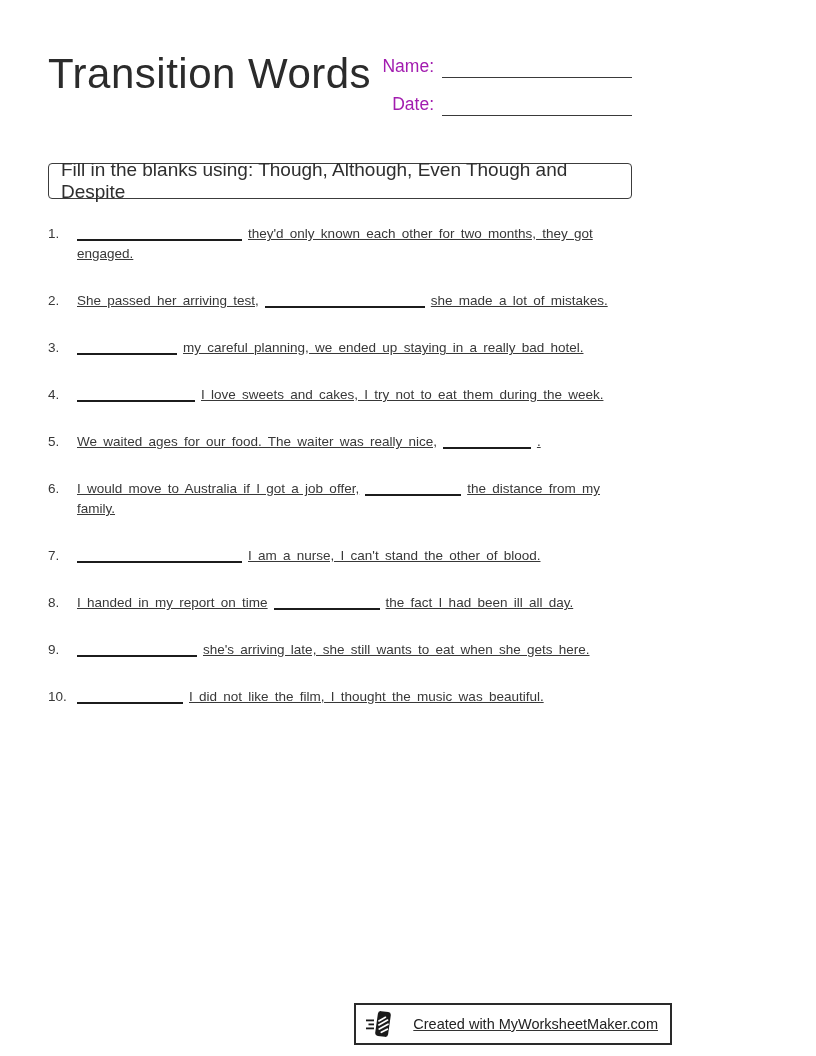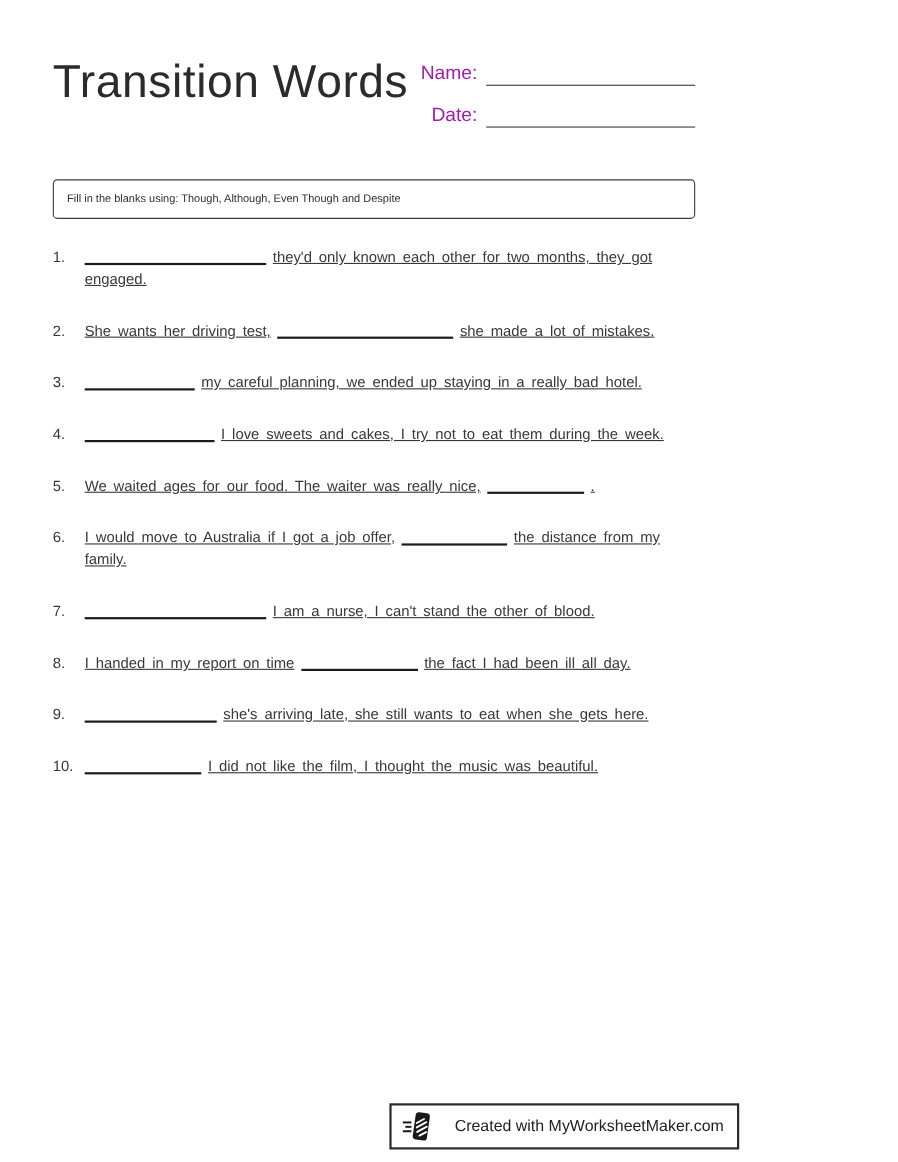--- a/index.html
+++ b/index.html
@@ -57,21 +57,21 @@
     position: absolute;
     left: 48px;
     right: 48px;
     top: 163px;
     height: 36px;
     border: 1.5px solid #3c3c3c;
     border-radius: 4px;
     display: flex;
     align-items: center;
     padding: 0 12px;
-    font-size: 10px;
+    font-size: 19px;
     color: #2e2e2e;
     background: #ffffff;
   }
   
   .questions {
     position: absolute;
     left: 48px;
     right: 40px;
     top: 224px;
   }
@@ -102,20 +102,21 @@
     position: absolute;
     right: 8px;
     bottom: 11px;
     height: 42px;
     border: 2px solid #2a2a2a;
     background: #ffffff;
     display: flex;
     align-items: center;
     gap: 21px;
     padding: 0 12px 0 10px;
+    text-decoration: underline;
   }
   .footer-credit .credit-text {
     font-size: 14.5px;
     color: #222222;
     white-space: nowrap;
   }
   .logo-icon { flex: none; display: block; }
 </style>
 </head>
 <body>
@@ -139,21 +140,21 @@
     <span>Fill in the blanks using: Though, Although, Even Though and Despite</span>
   </div>
 
   <div class="questions">
       <div class="q-row">
         <span class="q-num">1.</span>
         <span class="q-content"><span class="blank" style="width: 165px;"></span><span class="q-text">they'd only known each other for two months, they got engaged.</span></span>
       </div>
       <div class="q-row">
         <span class="q-num">2.</span>
-        <span class="q-content"><span class="q-text">She wants her driving test,</span><span class="blank" style="width: 160px;"></span><span class="q-text">she made a lot of mistakes.</span></span>
+        <span class="q-content"><span class="q-text">She passed her arriving test,</span><span class="blank" style="width: 160px;"></span><span class="q-text">she made a lot of mistakes.</span></span>
       </div>
       <div class="q-row">
         <span class="q-num">3.</span>
         <span class="q-content"><span class="blank" style="width: 100px;"></span><span class="q-text">my careful planning, we ended up staying in a really bad hotel.</span></span>
       </div>
       <div class="q-row">
         <span class="q-num">4.</span>
         <span class="q-content"><span class="blank" style="width: 118px;"></span><span class="q-text">I love sweets and cakes, I try not to eat them during the week.</span></span>
       </div>
       <div class="q-row">

